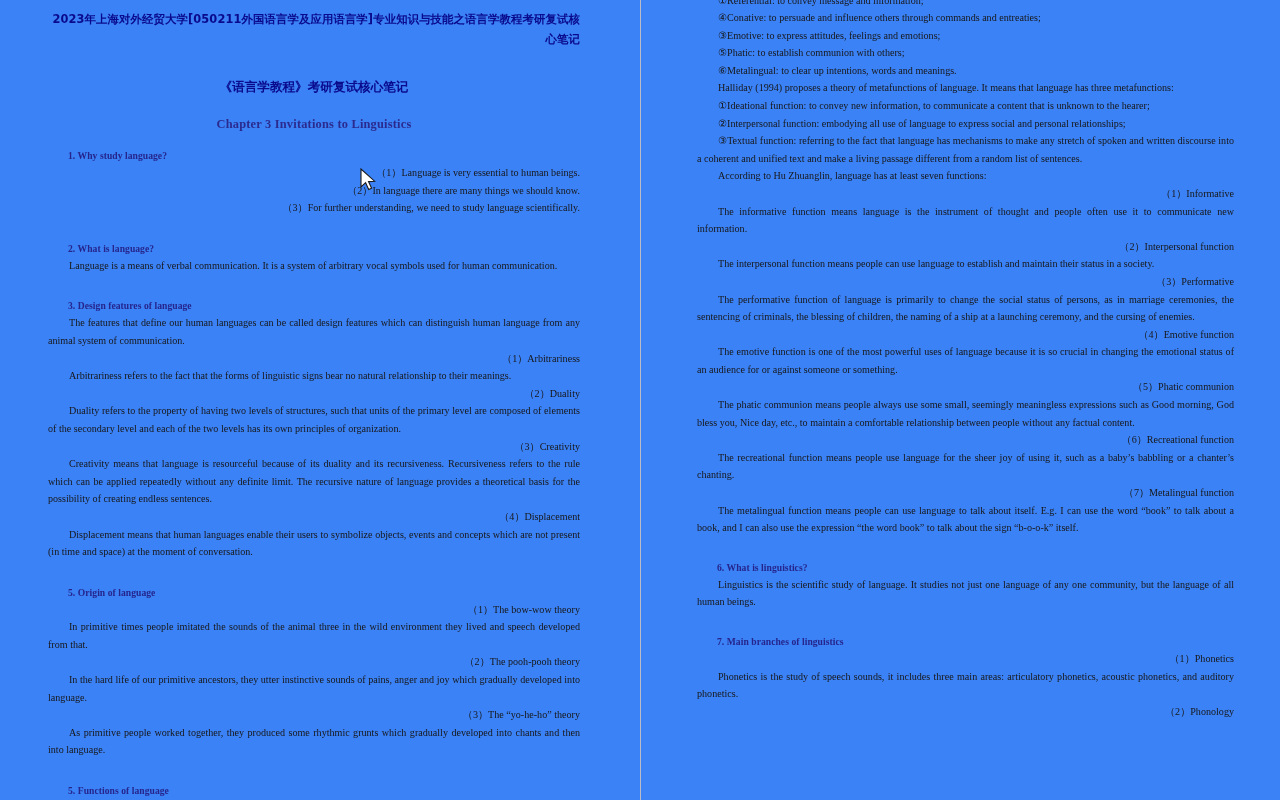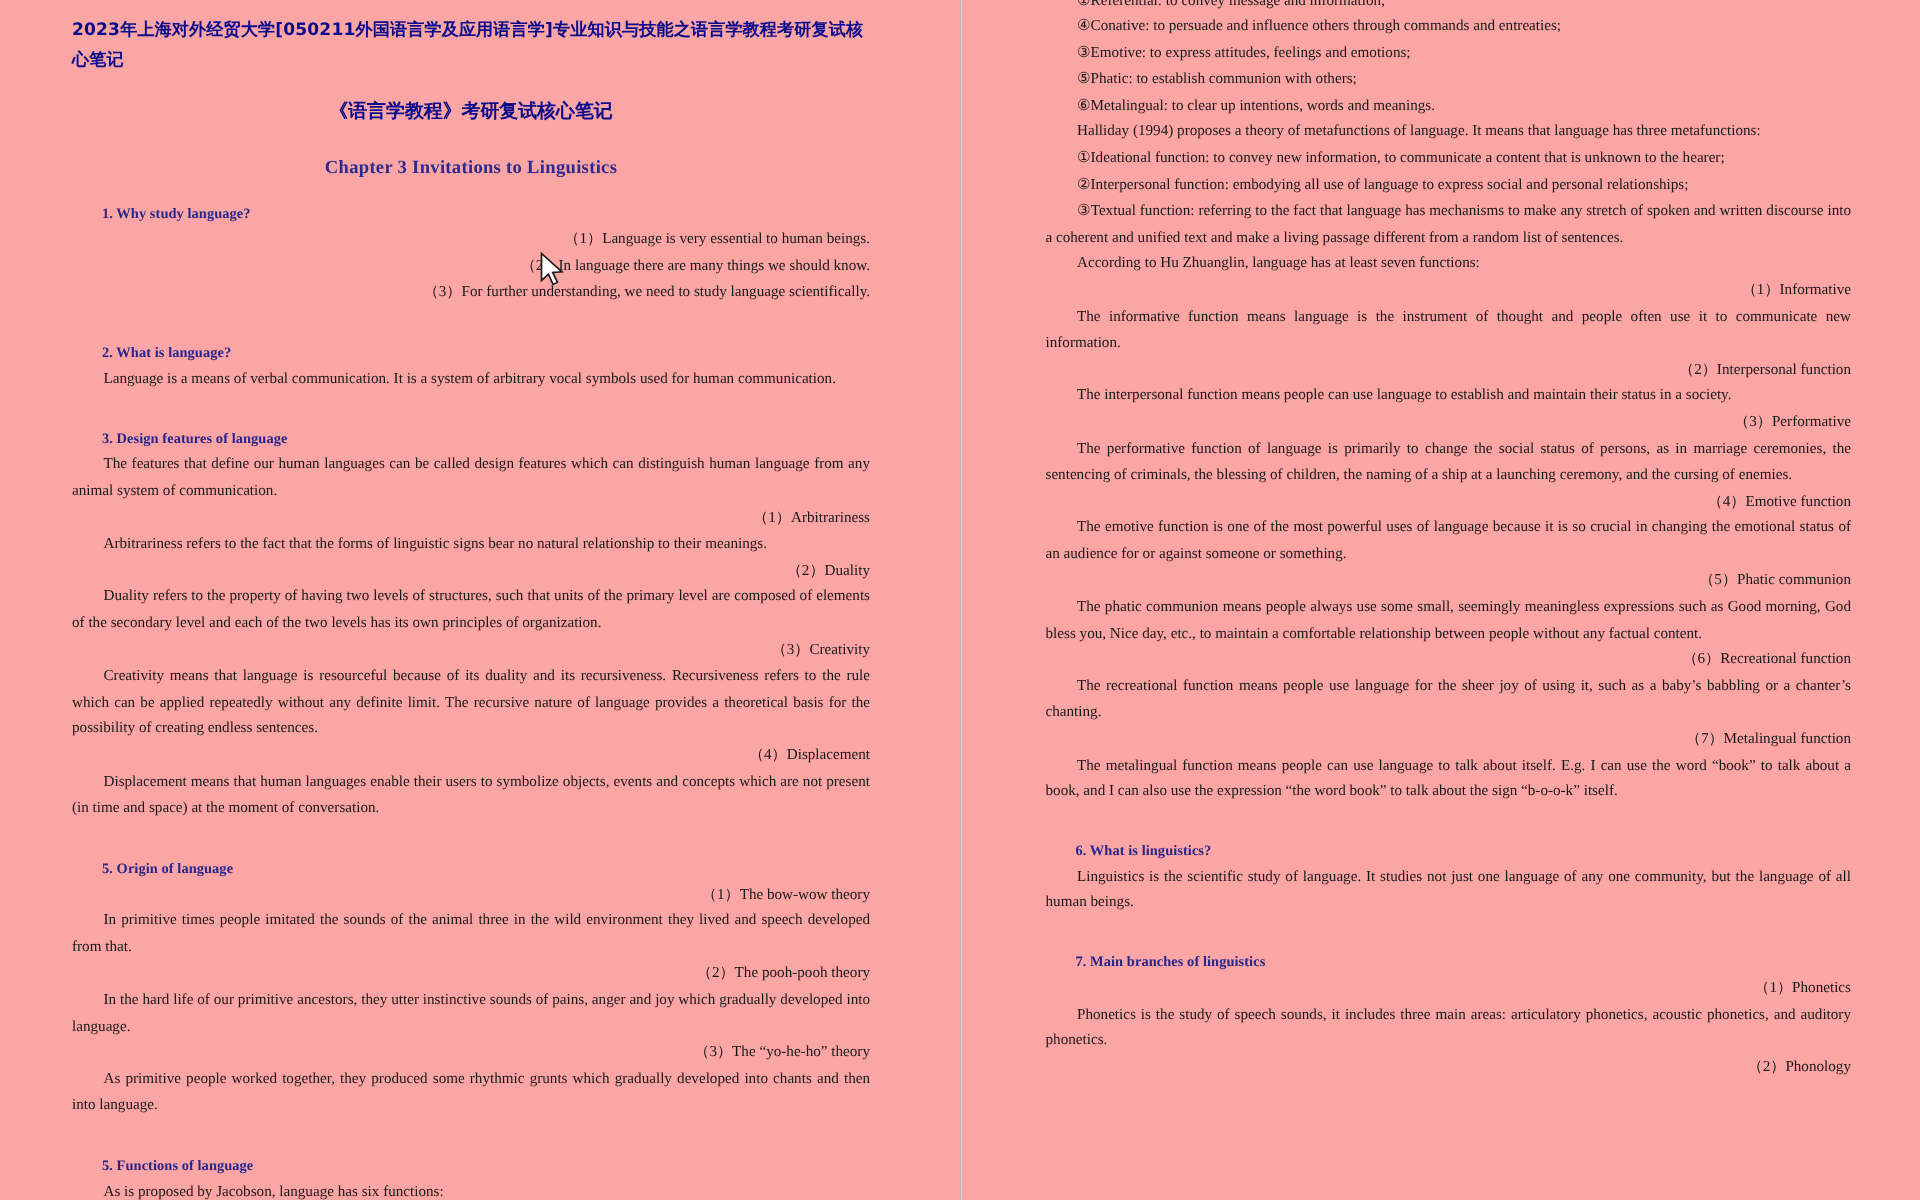--- a/index.html
+++ b/index.html
@@ -19,21 +19,21 @@
     position: relative;
     width: 1280px;
     height: 800px;
     background: #ffffff;
     display: flex;
     align-items: stretch;
   }
 
   .page {
     position: relative;
-    background: #fca5a5;
+    background: #3b82f6;
     height: 800px;
     overflow: hidden;
     box-sizing: border-box;
   }
 
   .page-left {
     width: 640px;
     padding: 0 60px 0 48px;
   }
 
@@ -49,33 +49,33 @@
     padding: 0 46px 0 56px;
   }
 
   
 
   .doc-title {
     color: #0a0a8c;
     font-weight: bold;
     font-size: 11.4px;
     line-height: 20px;
-    text-align: left;
+    text-align: right;
     letter-spacing: 0.1px;
     margin: 9px 0 0 0;
     font-family: "DejaVu Sans", "Liberation Sans", sans-serif;
   }
 
   .doc-subtitle {
     color: #0a0a8c;
     font-weight: bold;
     font-size: 12.6px;
     line-height: 18px;
     text-align: center;
-    margin: 16px 0 0 0;
+    margin: 29px 0 0 0;
     font-family: "DejaVu Sans", "Liberation Sans", sans-serif;
   }
 
   .chapter-heading {
     color: #2b2b8f;
     font-weight: bold;
     font-size: 12.4px;
     line-height: 18px;
     text-align: center;
     margin: 19px 0 0 0;

